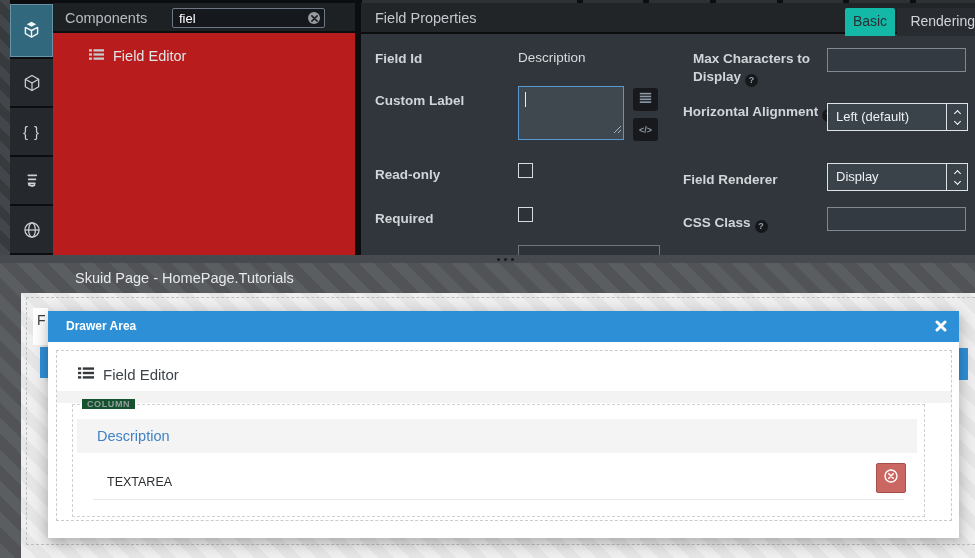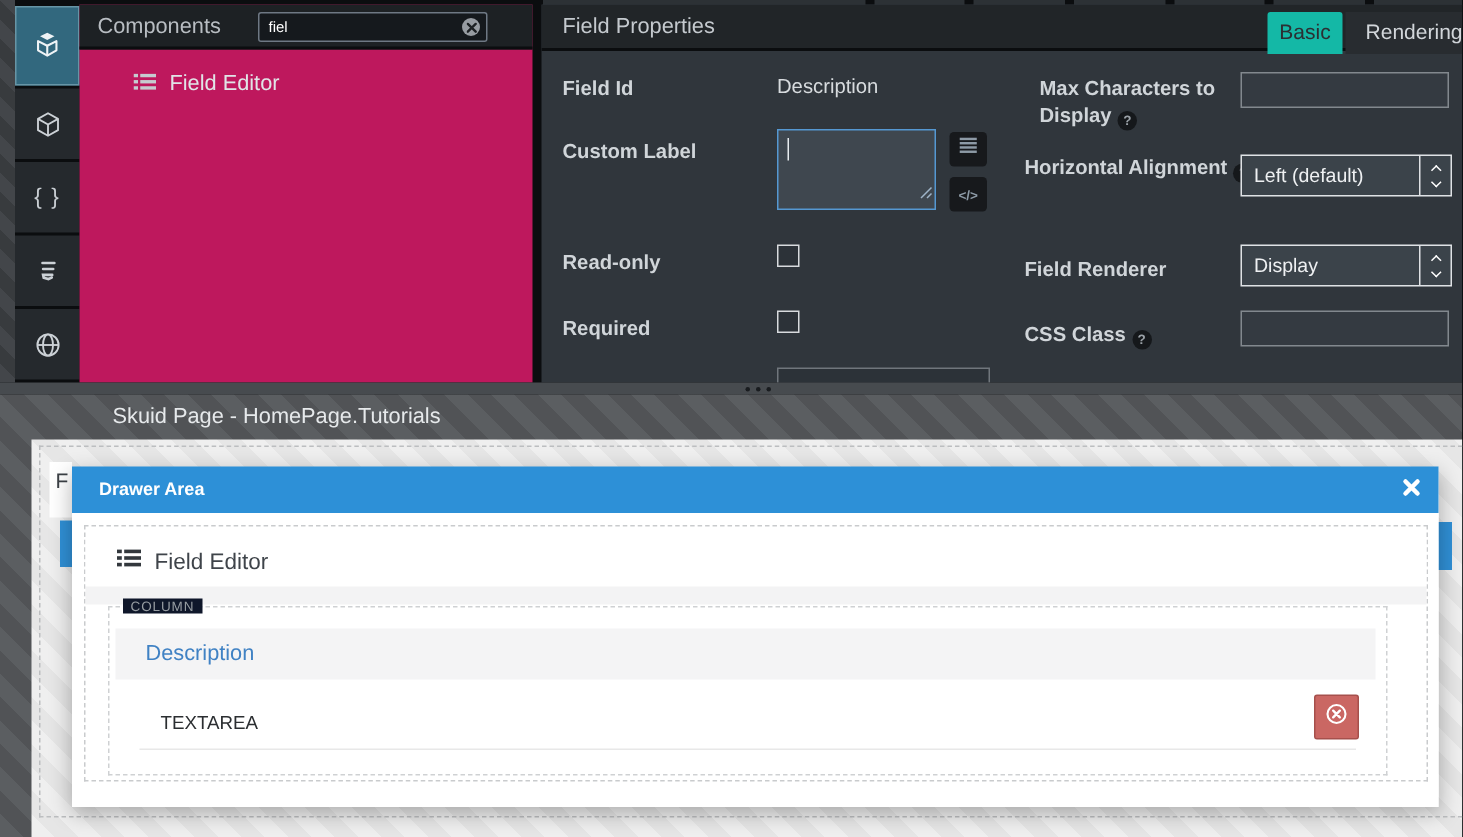--- a/index.html
+++ b/index.html
@@ -22,27 +22,27 @@
 
   
   .iconbar{left:10px;top:0;width:43px;height:255px;background:#0b0d0f;}
   .nav-btn{position:absolute;left:0;width:43px;height:47px;background:#25292d;
     display:flex;align-items:center;justify-content:center;color:#ccd1d6;cursor:pointer;}
   .nav-btn.active{background:#32687e;border:1px solid #6795a6;color:#eef3f6;}
   .nav-btn svg{display:block;}
   .braces-glyph{font-size:15px;color:#c9ced3;letter-spacing:1px;}
 
   
-  .components-panel{left:53px;top:3px;width:302px;height:252px;background:#be185d;}
+  .components-panel{left:53px;top:3px;width:302px;height:252px;background:#b91c1c;}
   .cp-header{position:relative;height:30px;background:#1d2124;border-bottom:2px solid #0b0d0f;}
   .cp-title{position:absolute;left:12px;top:0;line-height:30px;font-size:14.5px;color:#b8bdc2;}
   .cp-search{position:absolute;left:119px;top:5px;width:153px;height:20px;background:#15191d;
     border:1px solid #6e7884;border-radius:2px;}
   .cp-search input{position:absolute;left:0;top:0;width:100%;height:100%;background:transparent;border:none;
-    outline:none;color:#fff;font-size:10px;padding:0 20px 0 6px;font-family:inherit;}
+    outline:none;color:#fff;font-size:13px;padding:0 20px 0 6px;font-family:inherit;}
   .cp-clear{position:absolute;right:4px;top:3px;width:12px;height:12px;border-radius:50%;background:#979ca2;
     display:flex;align-items:center;justify-content:center;cursor:pointer;}
   .cp-item{position:absolute;left:0;top:40px;width:100%;height:26px;display:flex;align-items:center;
     padding-left:36px;gap:9px;color:#e1e4e7;font-size:14.5px;cursor:pointer;}
   .cp-item .fe-ic{color:#c6cbd0;}
 
   
   .props-panel{left:361px;top:3px;width:614px;height:252px;background:#30363c;overflow:hidden;}
   .pp-header{position:absolute;left:0;top:0;width:100%;height:31px;background:#212528;border-bottom:2px solid #0b0d0f;}
   .pp-title{position:absolute;left:14px;top:0;line-height:31px;font-size:14.5px;color:#c4c9ce;}
@@ -101,21 +101,21 @@
     justify-content:center;color:#fff;cursor:pointer;}
   .drawer-body{position:absolute;left:0;top:31px;width:100%;height:196px;background:#fff;}
   .drawer-dashed{position:absolute;left:8px;top:8px;right:7px;bottom:17px;border:1px dashed #c9cbcd;}
   .fe-row{position:absolute;left:9px;right:8px;top:16px;height:33px;background:#fff;display:flex;
     align-items:center;padding-left:21px;gap:9px;}
   .fe-row .fe-ic{color:#33383d;}
   .fe-label{font-size:15px;color:#3f444a;}
   .fe-band{position:absolute;left:9px;right:8px;top:49px;height:12px;background:#f3f3f4;}
 
   .column-box{position:absolute;left:24px;top:62px;width:853px;height:113px;border:1px dashed #cfd1d3;}
-  .column-label{position:absolute;left:9px;top:-6px;background:#0f172a;padding:0 5px;font-size:9px;font-weight:400;
+  .column-label{position:absolute;left:9px;top:-6px;background:#14532d;padding:0 5px;font-size:9px;font-weight:700;
     color:#979da2;letter-spacing:.6px;}
   .field-header-row{position:absolute;left:4px;top:14px;width:840px;height:34px;background:#f4f4f5;}
   .field-header-text{position:absolute;left:20px;top:0;line-height:34px;font-size:14.5px;color:#4082c4;cursor:pointer;}
   .renderer-text{position:absolute;left:34px;top:70px;font-size:12.5px;color:#2b2e31;}
   .field-hr{position:absolute;left:20px;right:20px;top:94px;height:1px;background:#e8e8e8;}
   .delete-btn{position:absolute;left:803px;top:58px;width:30px;height:30px;background:#ca6763;
     border:1px solid #a6504c;border-radius:2px;display:flex;align-items:center;justify-content:center;cursor:pointer;}
 </style>
 </head>
 <body>

